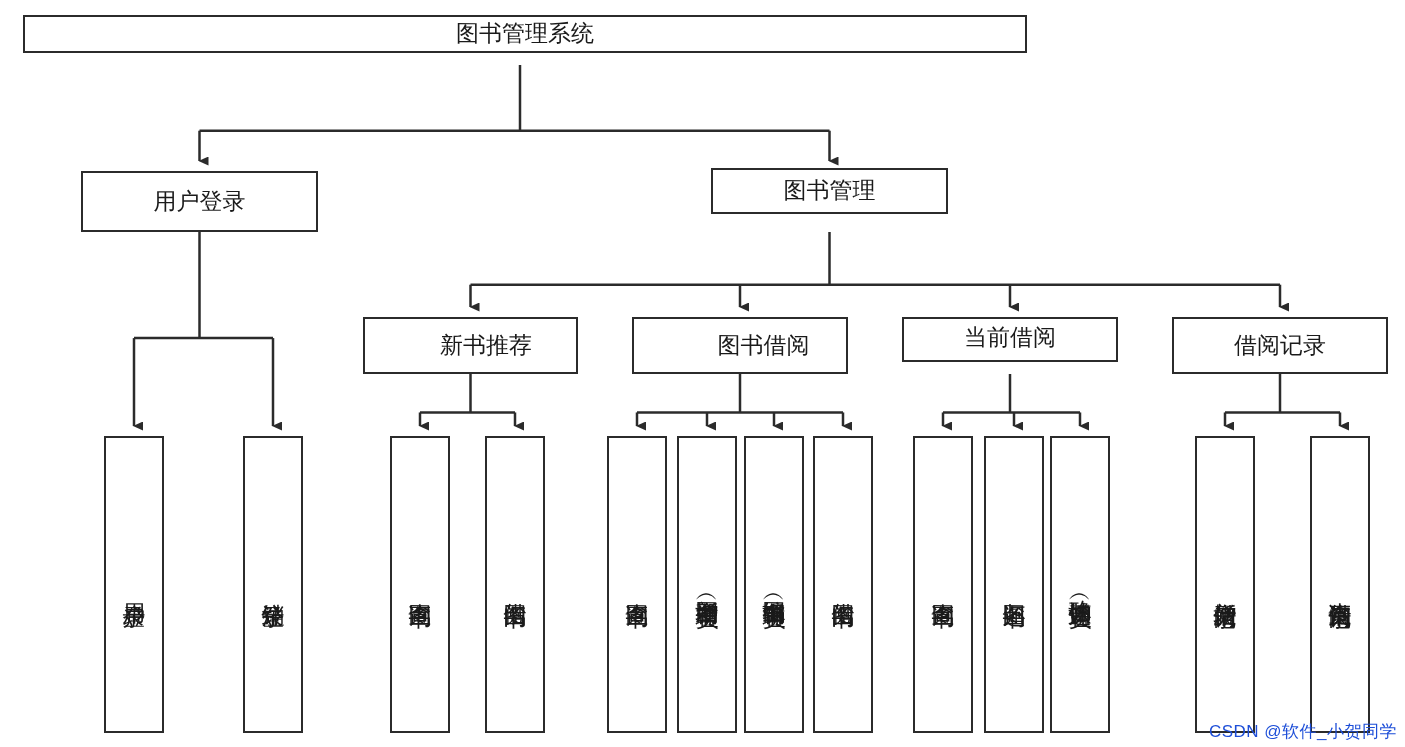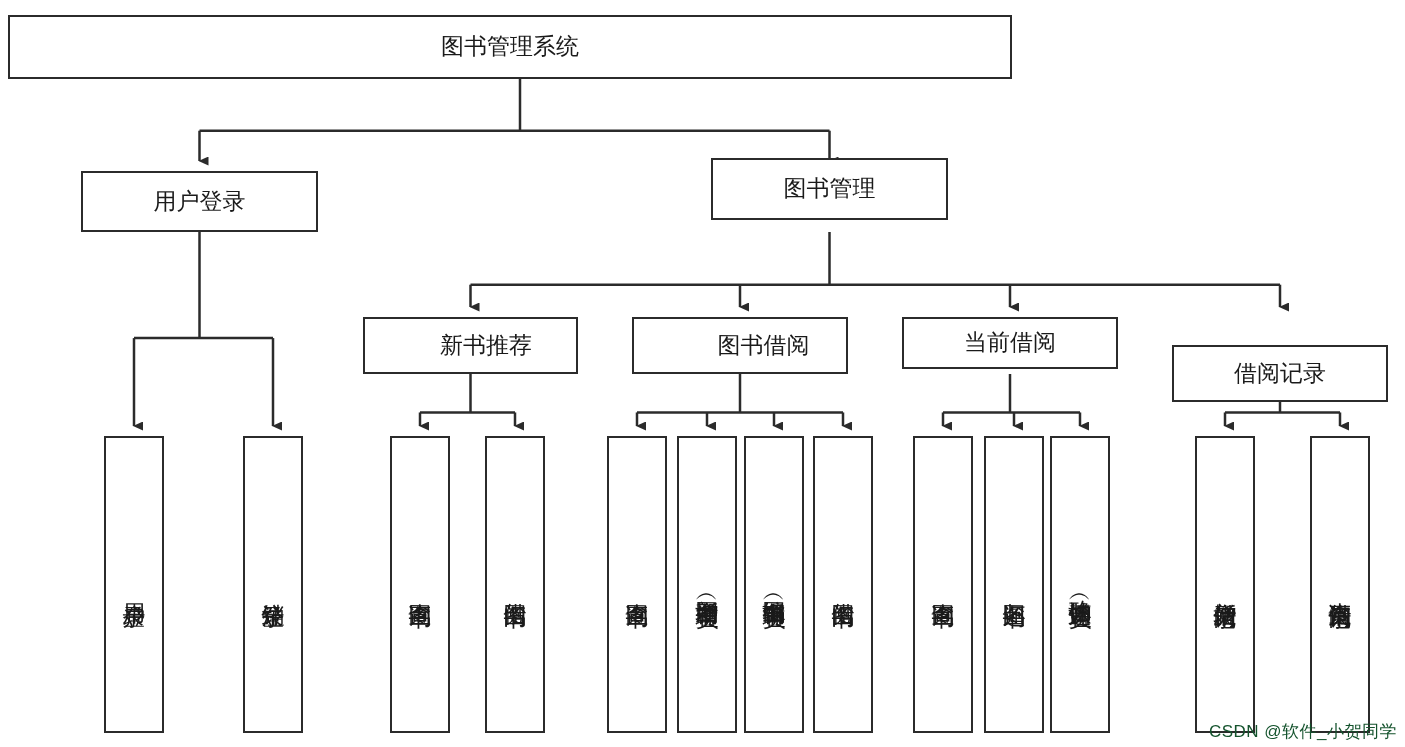--- a/index.html
+++ b/index.html
@@ -56,21 +56,21 @@
   .node-label {
     display: block;
     text-align: center;
     white-space: nowrap;
   }
   #watermark {
     position: absolute;
     right: 8px;
     bottom: 4px;
     font-size: 17px;
-    color: #14532d;
+    color: #1d4ed8;
     letter-spacing: 0.5px;
     white-space: nowrap;
     pointer-events: none;
   }
 </style>
 </head>
 <body>
 
 <div id="diagram-root">
   <svg id="diagram-svg" viewBox="0 0 1405 747" xmlns="http://www.w3.org/2000/svg">
@@ -110,39 +110,39 @@
         <path d="M1014 412.44 L1014 426" marker-end="url(#arrowhead)"></path>
         <path d="M1080 412.44 L1080 426" marker-end="url(#arrowhead)"></path>
         <path d="M1280 374 L1280 412.44"></path>
         <path d="M1225 412.44 L1340 412.44"></path>
         <path d="M1225 412.44 L1225 426" marker-end="url(#arrowhead)"></path>
         <path d="M1340 412.44 L1340 426" marker-end="url(#arrowhead)"></path>
       </g>
   </svg>
 
   <div id="node-layer">
-      <div class="node-box horizontal" style="left: 8px; top: 15px; width: 1004px; height: 64px; font-family: Liberation Serif, serif;">
+      <div class="node-box horizontal" style="left: 23px; top: 15px; width: 1004px; height: 38px; font-family: Liberation Serif, serif;">
         <span class="node-label">图书管理系统</span>
       </div>
       <div class="node-box horizontal" style="left: 81px; top: 171px; width: 237px; height: 61px;">
         <span class="node-label">用户登录</span>
       </div>
-      <div class="node-box horizontal" style="left: 711px; top: 158px; width: 237px; height: 62px;">
+      <div class="node-box horizontal" style="left: 711px; top: 168px; width: 237px; height: 46px;">
         <span class="node-label">图书管理</span>
       </div>
       <div class="node-box horizontal" style="left: 363px; top: 317px; width: 215px; height: 57px; padding-left: 31px;">
         <span class="node-label">新书推荐</span>
       </div>
       <div class="node-box horizontal" style="left: 632px; top: 317px; width: 216px; height: 57px; padding-left: 47px;">
         <span class="node-label">图书借阅</span>
       </div>
-      <div class="node-box horizontal" style="left: 902px; top: 317px; width: 216px; height: 52px;">
+      <div class="node-box horizontal" style="left: 902px; top: 317px; width: 216px; height: 45px; font-family: Liberation Mono, monospace;">
         <span class="node-label">当前借阅</span>
       </div>
-      <div class="node-box horizontal" style="left: 1172px; top: 317px; width: 216px; height: 57px; margin-top: 28px;">
+      <div class="node-box horizontal" style="left: 1172px; top: 317px; width: 216px; height: 57px;">
         <span class="node-label">借阅记录</span>
       </div>
       <div class="node-box vertical" style="left: 104px; top: 436px; width: 60px; height: 297px;">
         <span class="node-label" style="white-space: nowrap;">用户登录</span>
       </div>
       <div class="node-box vertical" style="left: 243px; top: 436px; width: 60px; height: 297px;">
         <span class="node-label" style="white-space: nowrap;">注销登录</span>
       </div>
       <div class="node-box vertical" style="left: 390px; top: 436px; width: 60px; height: 297px;">
         <span class="node-label" style="white-space: nowrap;">查询图书</span>

